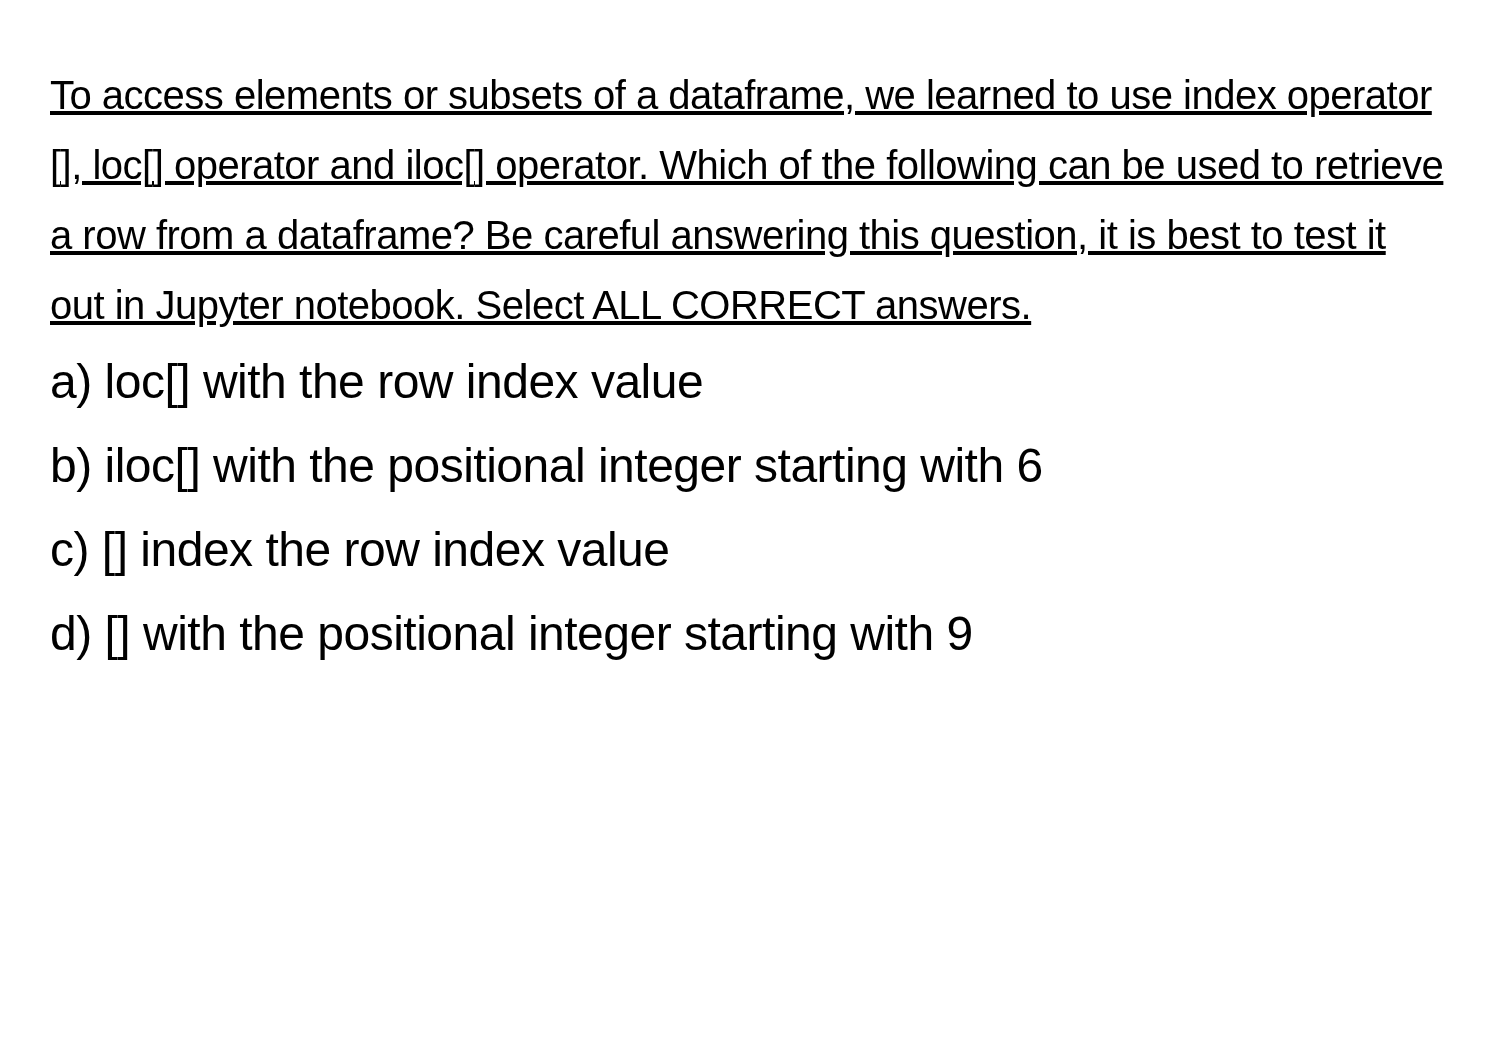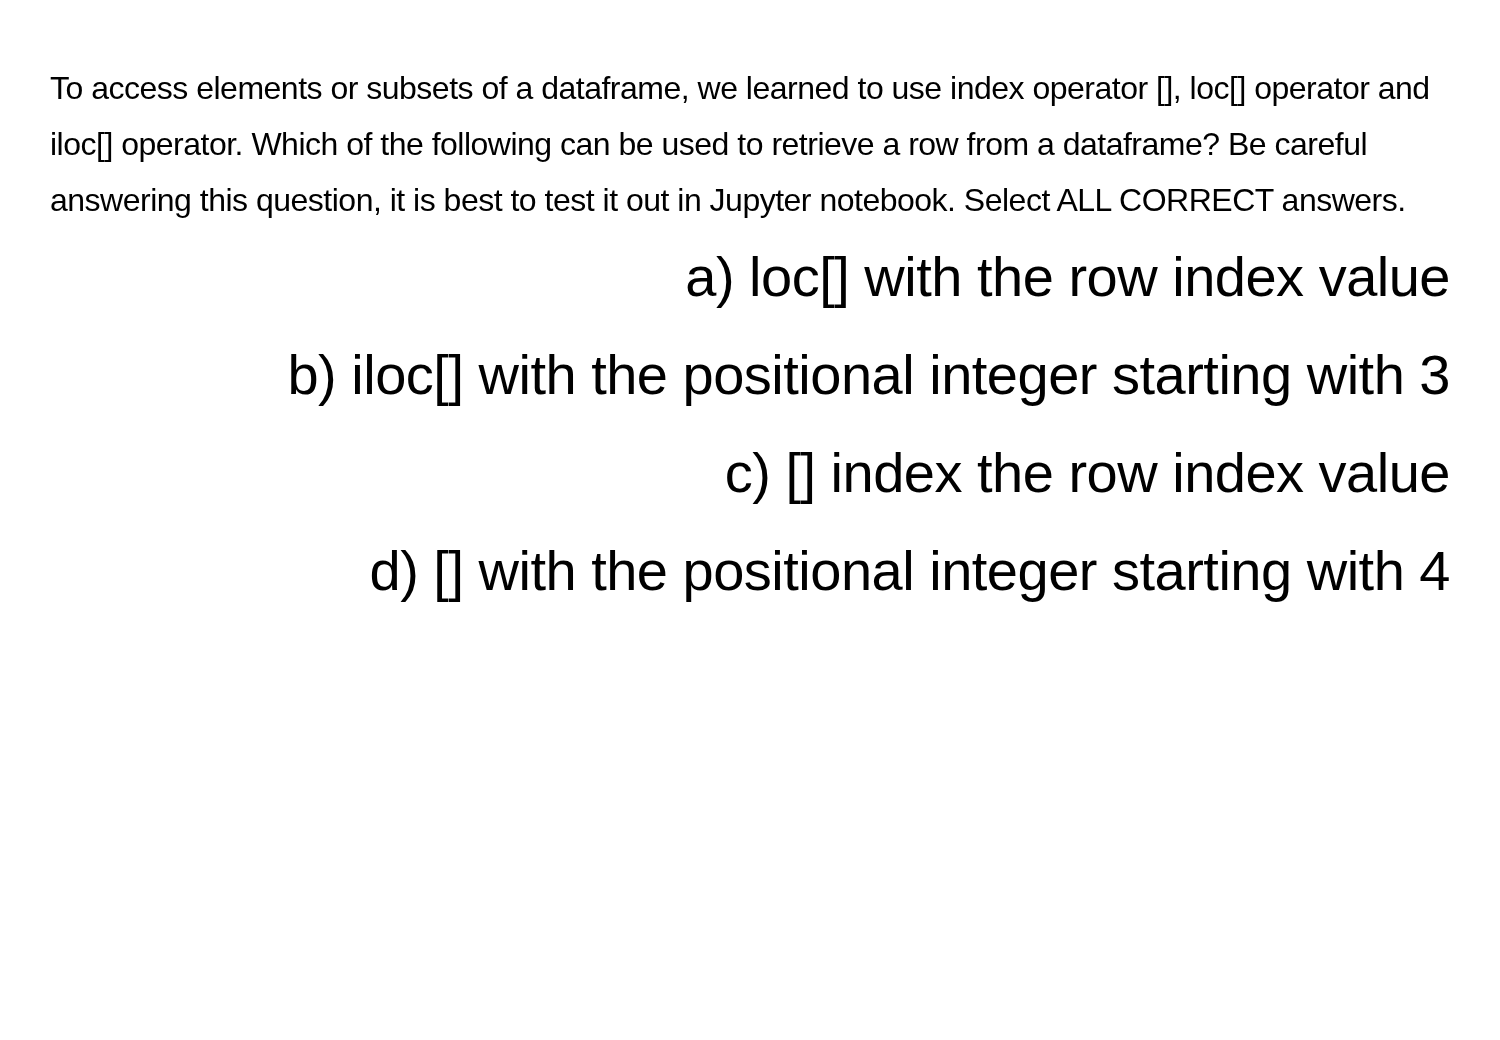--- a/index.html
+++ b/index.html
@@ -9,31 +9,31 @@
   }
   body {
     width: 1500px;
     height: 1040px;
     background: #ffffff;
     font-family: -apple-system, BlinkMacSystemFont, "Segoe UI", Helvetica, Arial, sans-serif;
     color: #000000;
     padding: 60px 50px 50px 50px;
   }
   .question-text {
-    font-size: 32px;
+    font-size: 40px;
     line-height: 1.75;
     letter-spacing: -0.5px;
+    text-decoration: underline;
   }
   .option {
-    font-size: 56px;
+    font-size: 48px;
     line-height: 1.75;
     letter-spacing: -0.5px;
-    text-align: right;
   }
 </style>
 </head>
 <body>
 
 <div class="question-text">To access elements or subsets of a dataframe, we learned to use index operator [], loc[] operator and iloc[] operator. Which of the following can be used to retrieve a row from a dataframe? Be careful answering this question, it is best to test it out in Jupyter notebook. Select ALL CORRECT answers.</div>
 <div class="option">a) loc[] with the row index value</div>
-<div class="option">b) iloc[] with the positional integer starting with 3</div>
+<div class="option">b) iloc[] with the positional integer starting with 6</div>
 <div class="option">c) [] index the row index value</div>
-<div class="option">d) [] with the positional integer starting with 4</div>
+<div class="option">d) [] with the positional integer starting with 9</div>
 
 </body></html>

